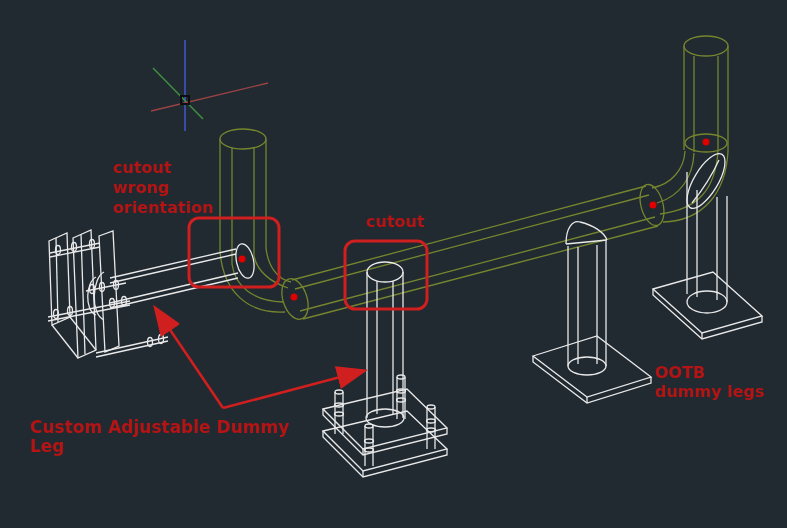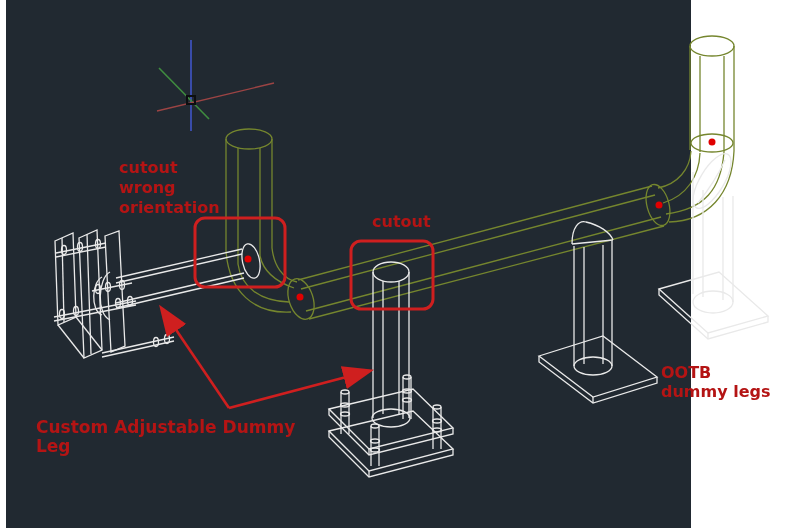--- a/index.html
+++ b/index.html
@@ -1,16 +1,16 @@
 <!DOCTYPE html>
 <html style="--background: #212931; --pipe_green: #75862e; --wireframe_white: #e9e9e9; --annotation_red: #b41414; --highlight_red: #cf1f1f; --weld_dot_red: #e00000; --axis_x_red: #9c4444; --axis_y_green: #3f8c3f; --axis_z_blue: #4055c8;"><head>
 <meta charset="utf-8">
 <style>
   html,body{margin:0;padding:0;width:787px;height:528px;overflow:hidden;}
-  .viewport{position:relative;width:685px;height:528px;background:var(--background,#212931);margin-left:6px;}
+  .viewport{position:relative;width:787px;height:528px;background:var(--background,#212931);}
   svg{display:block;}
   .pipe{stroke:var(--pipe_green,#75862e);fill:none;stroke-width:1.3;}
   .wire{stroke:var(--wireframe_white,#e9e9e9);fill:none;stroke-width:1.3;}
   .hl{stroke:var(--highlight_red,#cf1f1f);fill:none;stroke-width:3;}
   .arrow{stroke:var(--highlight_red,#cf1f1f);fill:none;stroke-width:2.6;}
   .dot{fill:var(--weld_dot_red,#e00000);stroke:none;}
   .label{font-family:"DejaVu Sans","Liberation Sans",sans-serif;font-weight:bold;
          fill:var(--annotation_red,#b41414);font-size:16px;}
   .label-lg{font-size:17px;}
   .axis-z{stroke:var(--axis_z_blue,#4055c8);stroke-width:1.6;}

